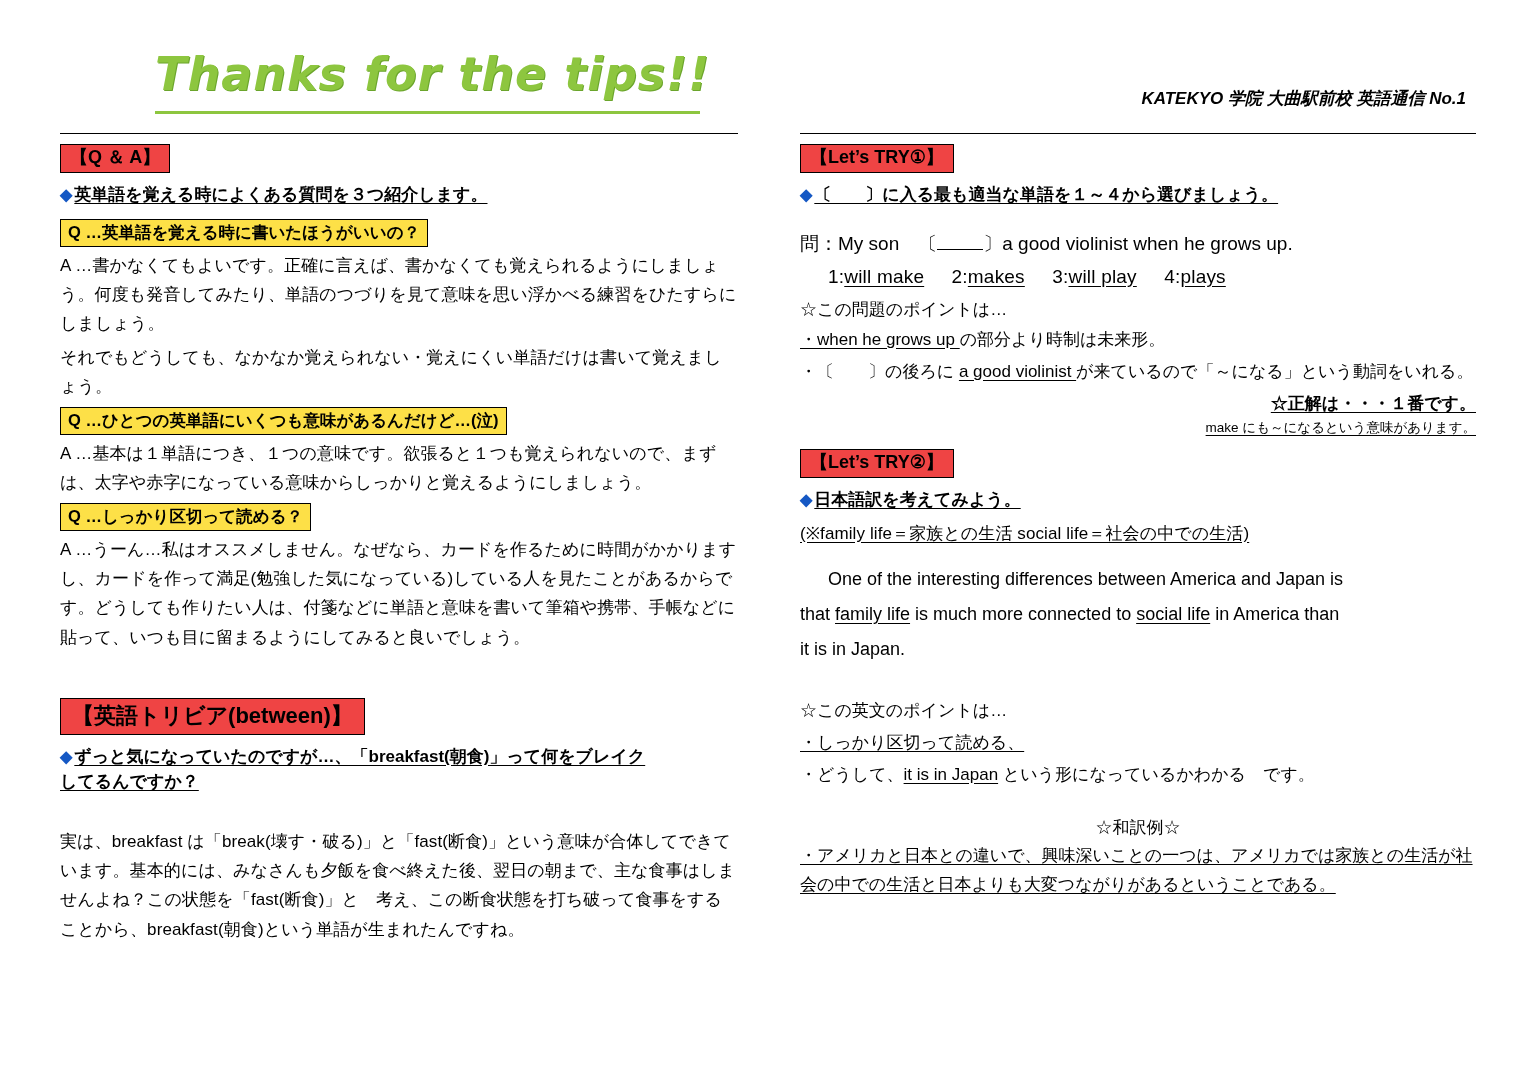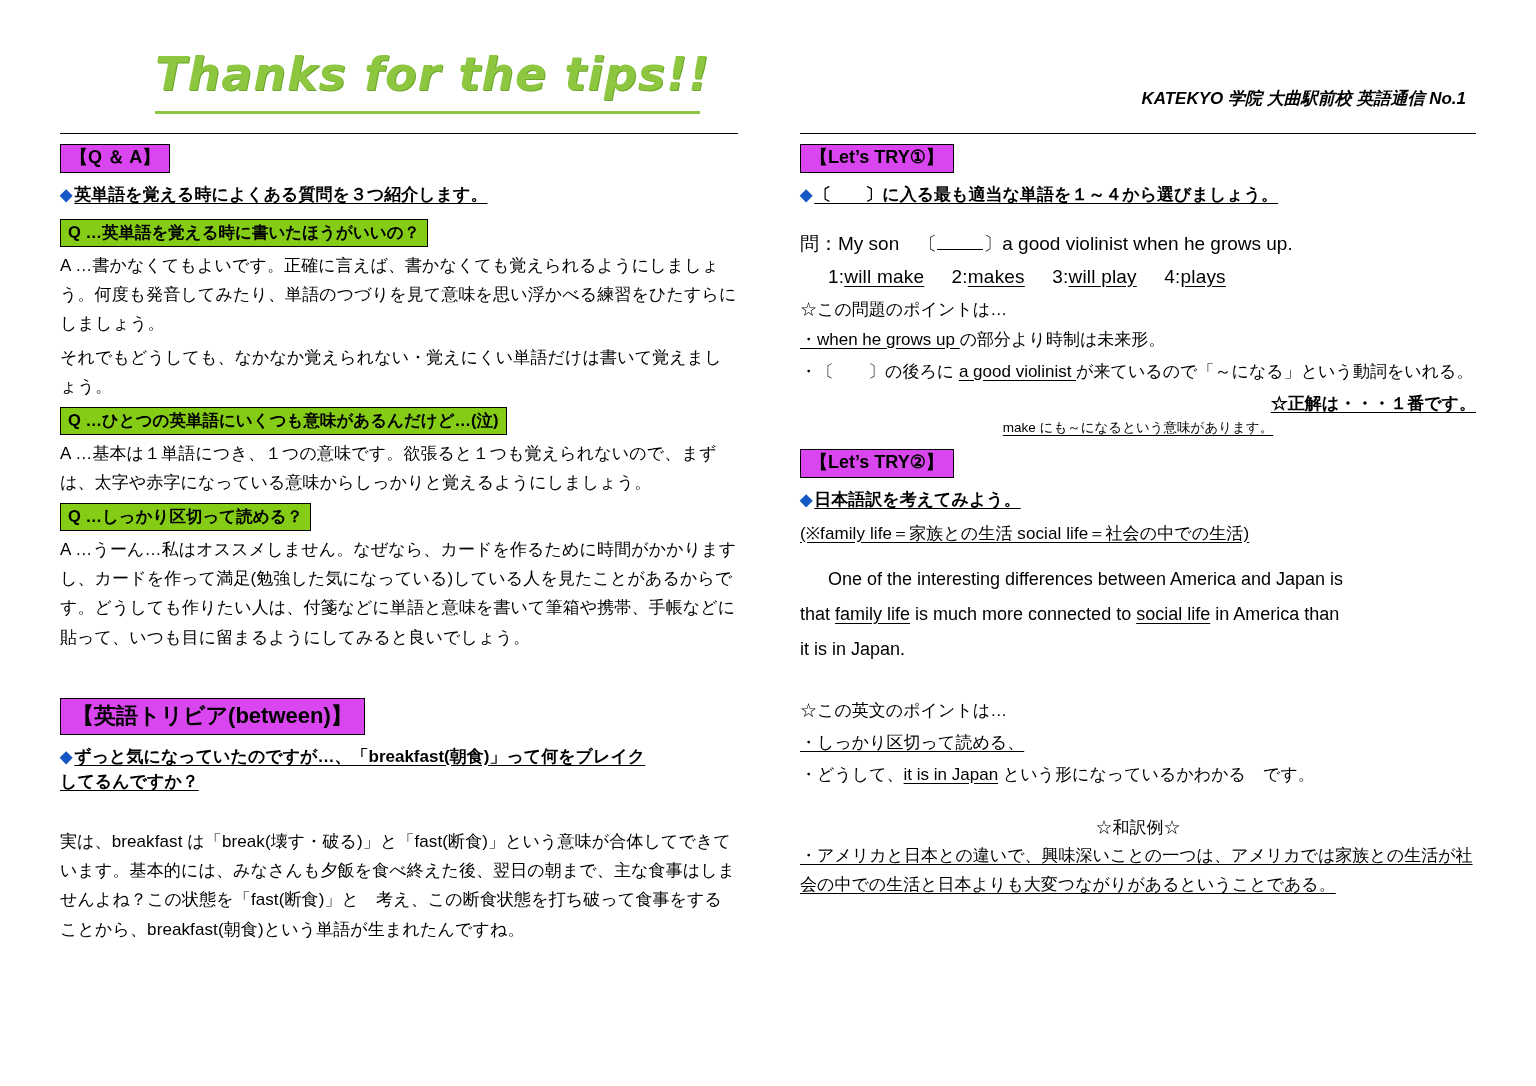--- a/index.html
+++ b/index.html
@@ -70,34 +70,34 @@
   }
   .col.left { padding-right: 30px; }
   .col.right { padding-left: 32px; }
   .rule {
     border-top: 1.5px solid #000;
     margin-bottom: 10px;
   }
   
   .tagbox {
     display: inline-block;
-    background: #d946ef;
+    background: #ef4444;
     border: 1px solid #000;
     padding: 3px 9px 4px 9px;
     font-size: 18px;
     font-weight: bold;
     line-height: 1.1;
   }
   .tagbox.big {
     font-size: 22px;
     padding: 5px 11px 6px 11px;
   }
   .qbox {
     display: inline-block;
-    background: #84cc16;
+    background: #fde047;
     border: 1px solid #000;
     padding: 2px 7px 3px 7px;
     font-size: 16.5px;
     font-weight: bold;
     line-height: 1.25;
     margin-top: 6px;
   }
   .diamond-line {
     font-size: 17px;
     font-weight: bold;
@@ -142,21 +142,21 @@
     line-height: 1.75;
     margin-top: 2px;
   }
   .answer {
     text-align: right;
     font-size: 17px;
     font-weight: bold;
     margin-top: 6px;
   }
   .note-right {
-    text-align: center;
+    text-align: right;
     font-size: 13.5px;
     margin-top: 4px;
   }
   .eng-block {
     font-size: 18px;
     line-height: 1.95;
     margin-top: 14px;
   }
   .eng-block .indent { display: inline-block; width: 28px; }
   .trans-head {

